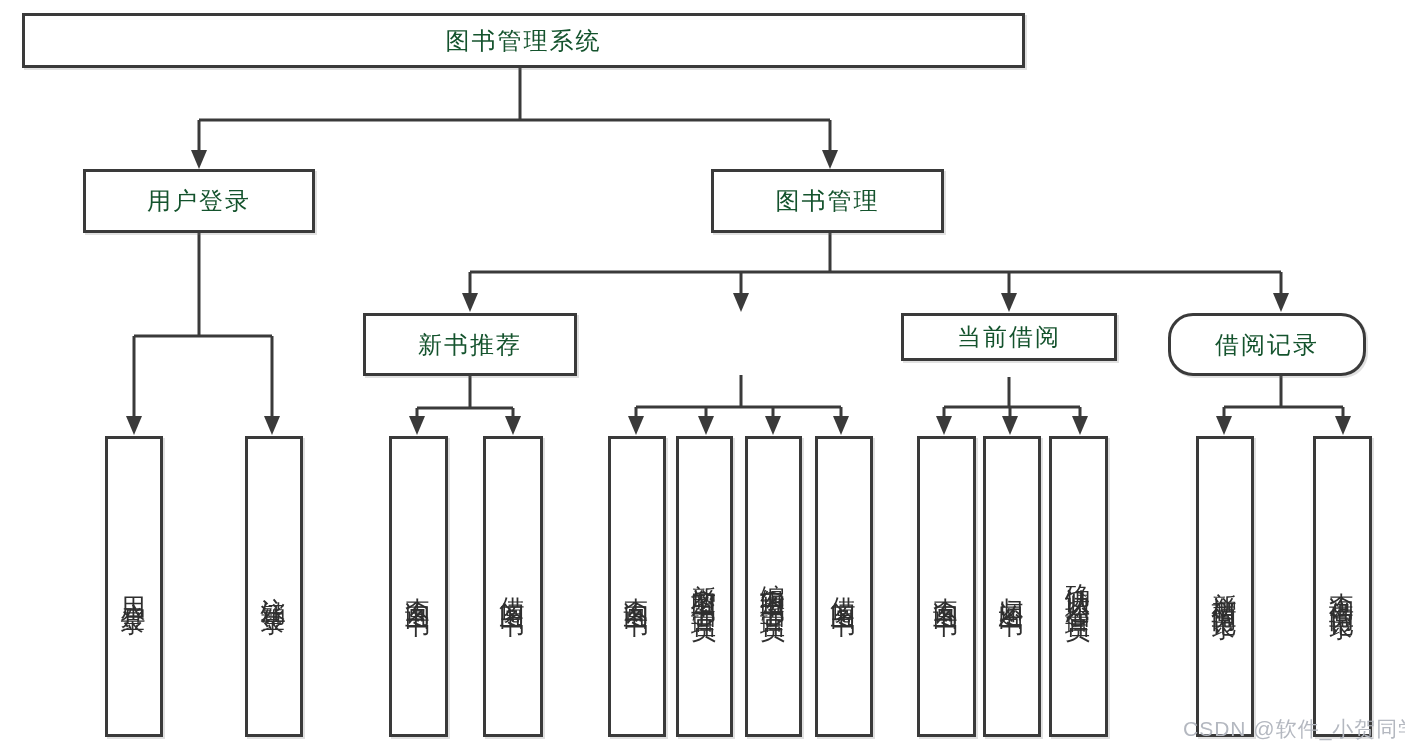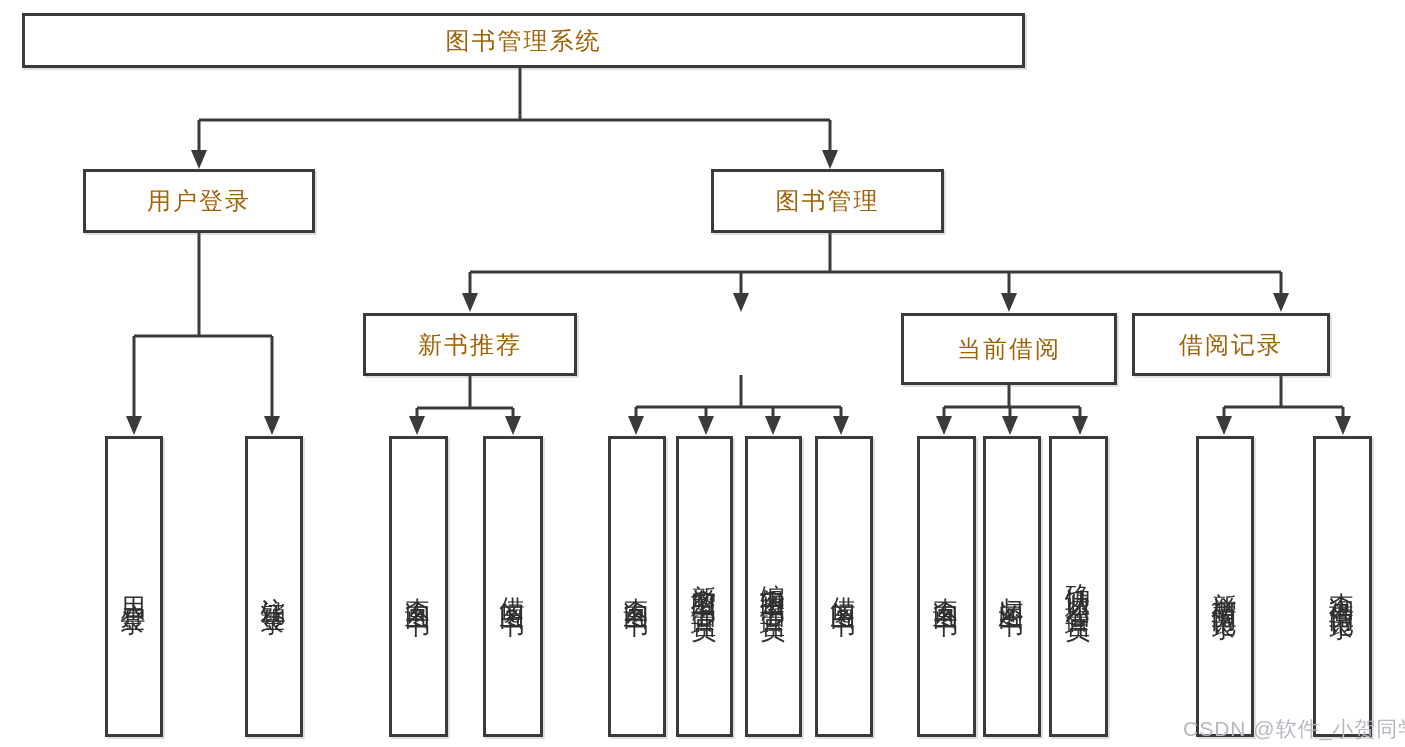--- a/index.html
+++ b/index.html
@@ -8,21 +8,21 @@
     width:1405px;height:747px;
     background:#ffffff;
     font-family:"Liberation Sans","DejaVu Sans",sans-serif;
     overflow:hidden;
   }
   .wires{position:absolute;left:0;top:0;pointer-events:none;}
   .node{
     position:absolute;box-sizing:border-box;
     border:3px solid #3a3a3a;background:#ffffff;
     display:flex;align-items:center;justify-content:center;
-    font-size:24px;letter-spacing:2px;color:#a16207;
+    font-size:24px;letter-spacing:2px;color:#14532d;
     box-shadow:2px 2px 0 rgba(120,120,120,.22);
     white-space:nowrap;
   }
   .vnode{
     position:absolute;top:436px;height:301px;box-sizing:border-box;
     border:3px solid #3a3a3a;background:#ffffff;
     display:flex;align-items:center;justify-content:center;
     writing-mode:vertical-rl;text-orientation:mixed;
     font-size:25px;letter-spacing:5px;color:#2f2f2f;
     box-shadow:2px 2px 0 rgba(120,120,120,.22);
@@ -87,22 +87,22 @@
       <polygon points="1343,435 1335,416 1351,416" fill="#3a3a3a"></polygon>
     </g>
   </svg>
 
   <div class="node" style="left:22px;top:13px;width:1003px;height:55px;">图书管理系统</div>
 
   <div class="node" style="left:83px;top:169px;width:232px;height:64px;">用户登录</div>
   <div class="node" style="left:711px;top:169px;width:233px;height:64px;">图书管理</div>
 
   <div class="node" style="left:363px;top:313px;width:214px;height:63px;">新书推荐</div>
-  <div class="node" style="left:901px;top:313px;width:216px;height:72px;">当前借阅</div>
-  <div class="node" style="left:1132px;top:313px;width:198px;height:63px;">借阅记录</div>
+  <div class="node" style="left:901px;top:313px;width:216px;height:48px;">当前借阅</div>
+  <div class="node" style="left:1168px;top:313px;width:198px;height:63px;border-radius:25px;">借阅记录</div>
 
   <div class="vnode" style="left:105px;width:58px;">用户登录</div>
   <div class="vnode" style="left:245px;width:58px;">注销登录</div>
 
   <div class="vnode" style="left:389px;width:59px;">查询图书</div>
   <div class="vnode" style="left:483px;width:60px;">借阅图书</div>
 
   <div class="vnode" style="left:608px;width:58px;">查询图书</div>
   <div class="vnode" style="left:676px;width:57px;">新增图书（管理员）</div>
   <div class="vnode" style="left:745px;width:57px;">编辑图书（管理员）</div>

